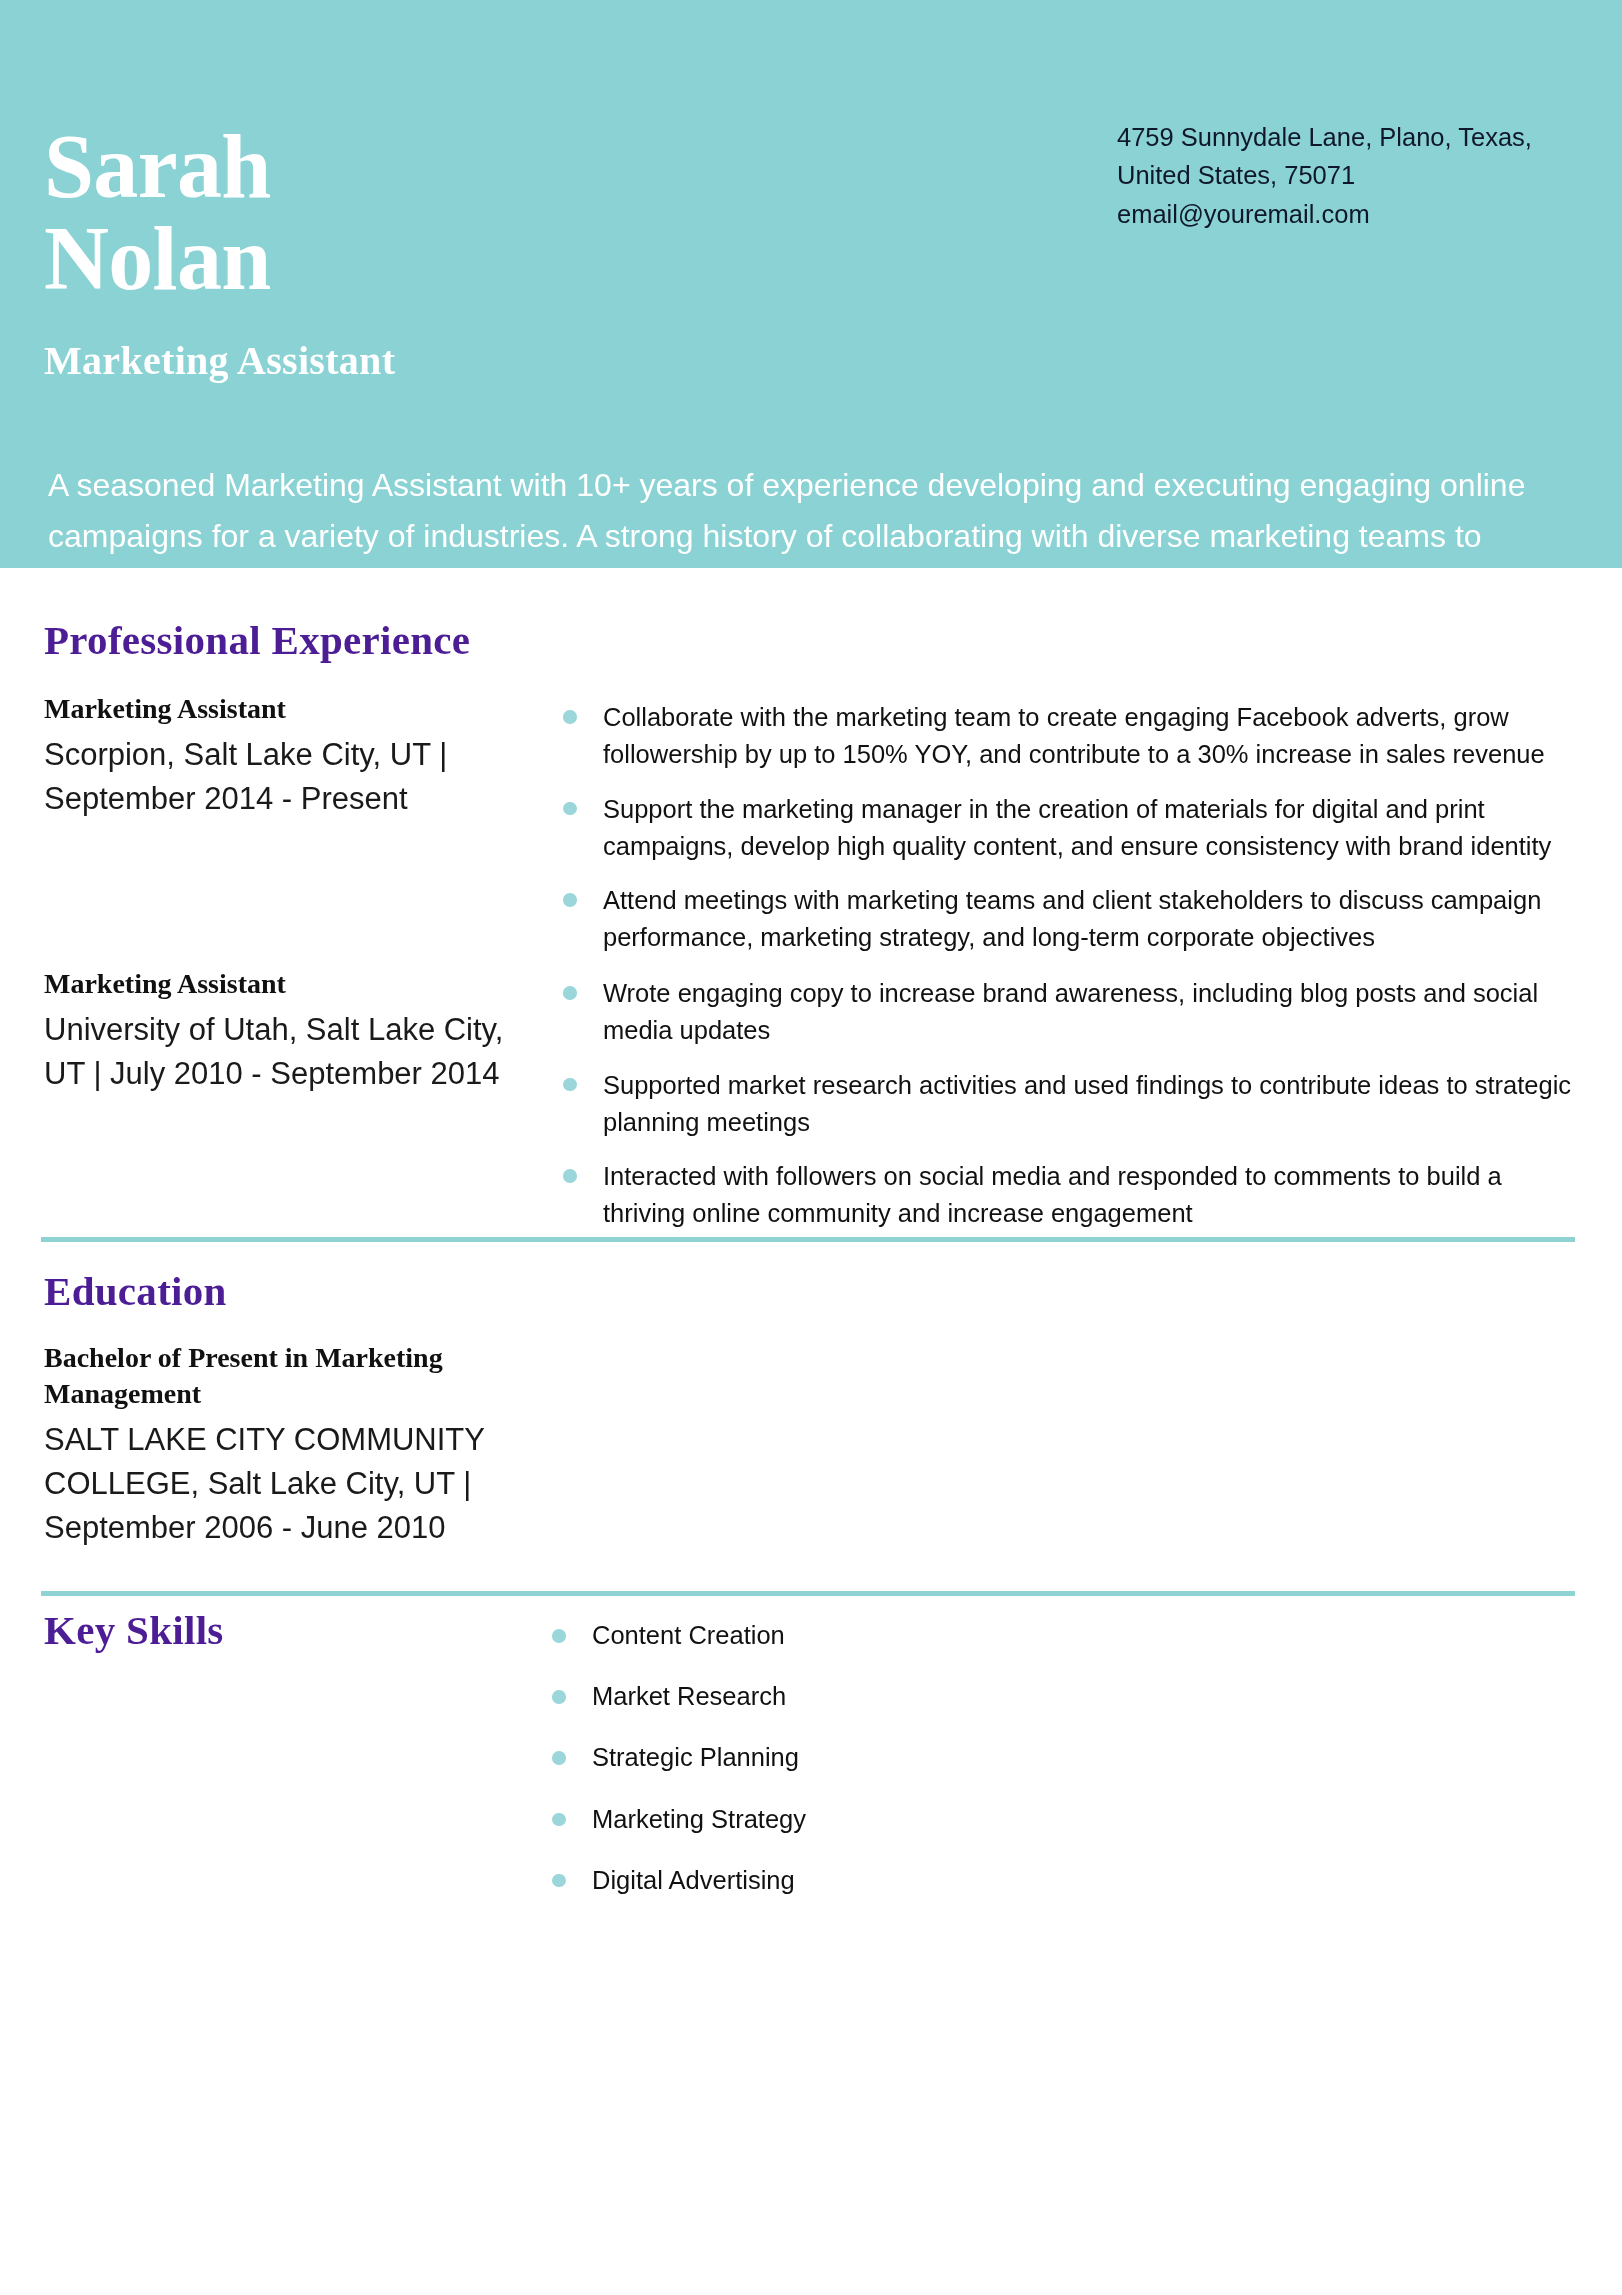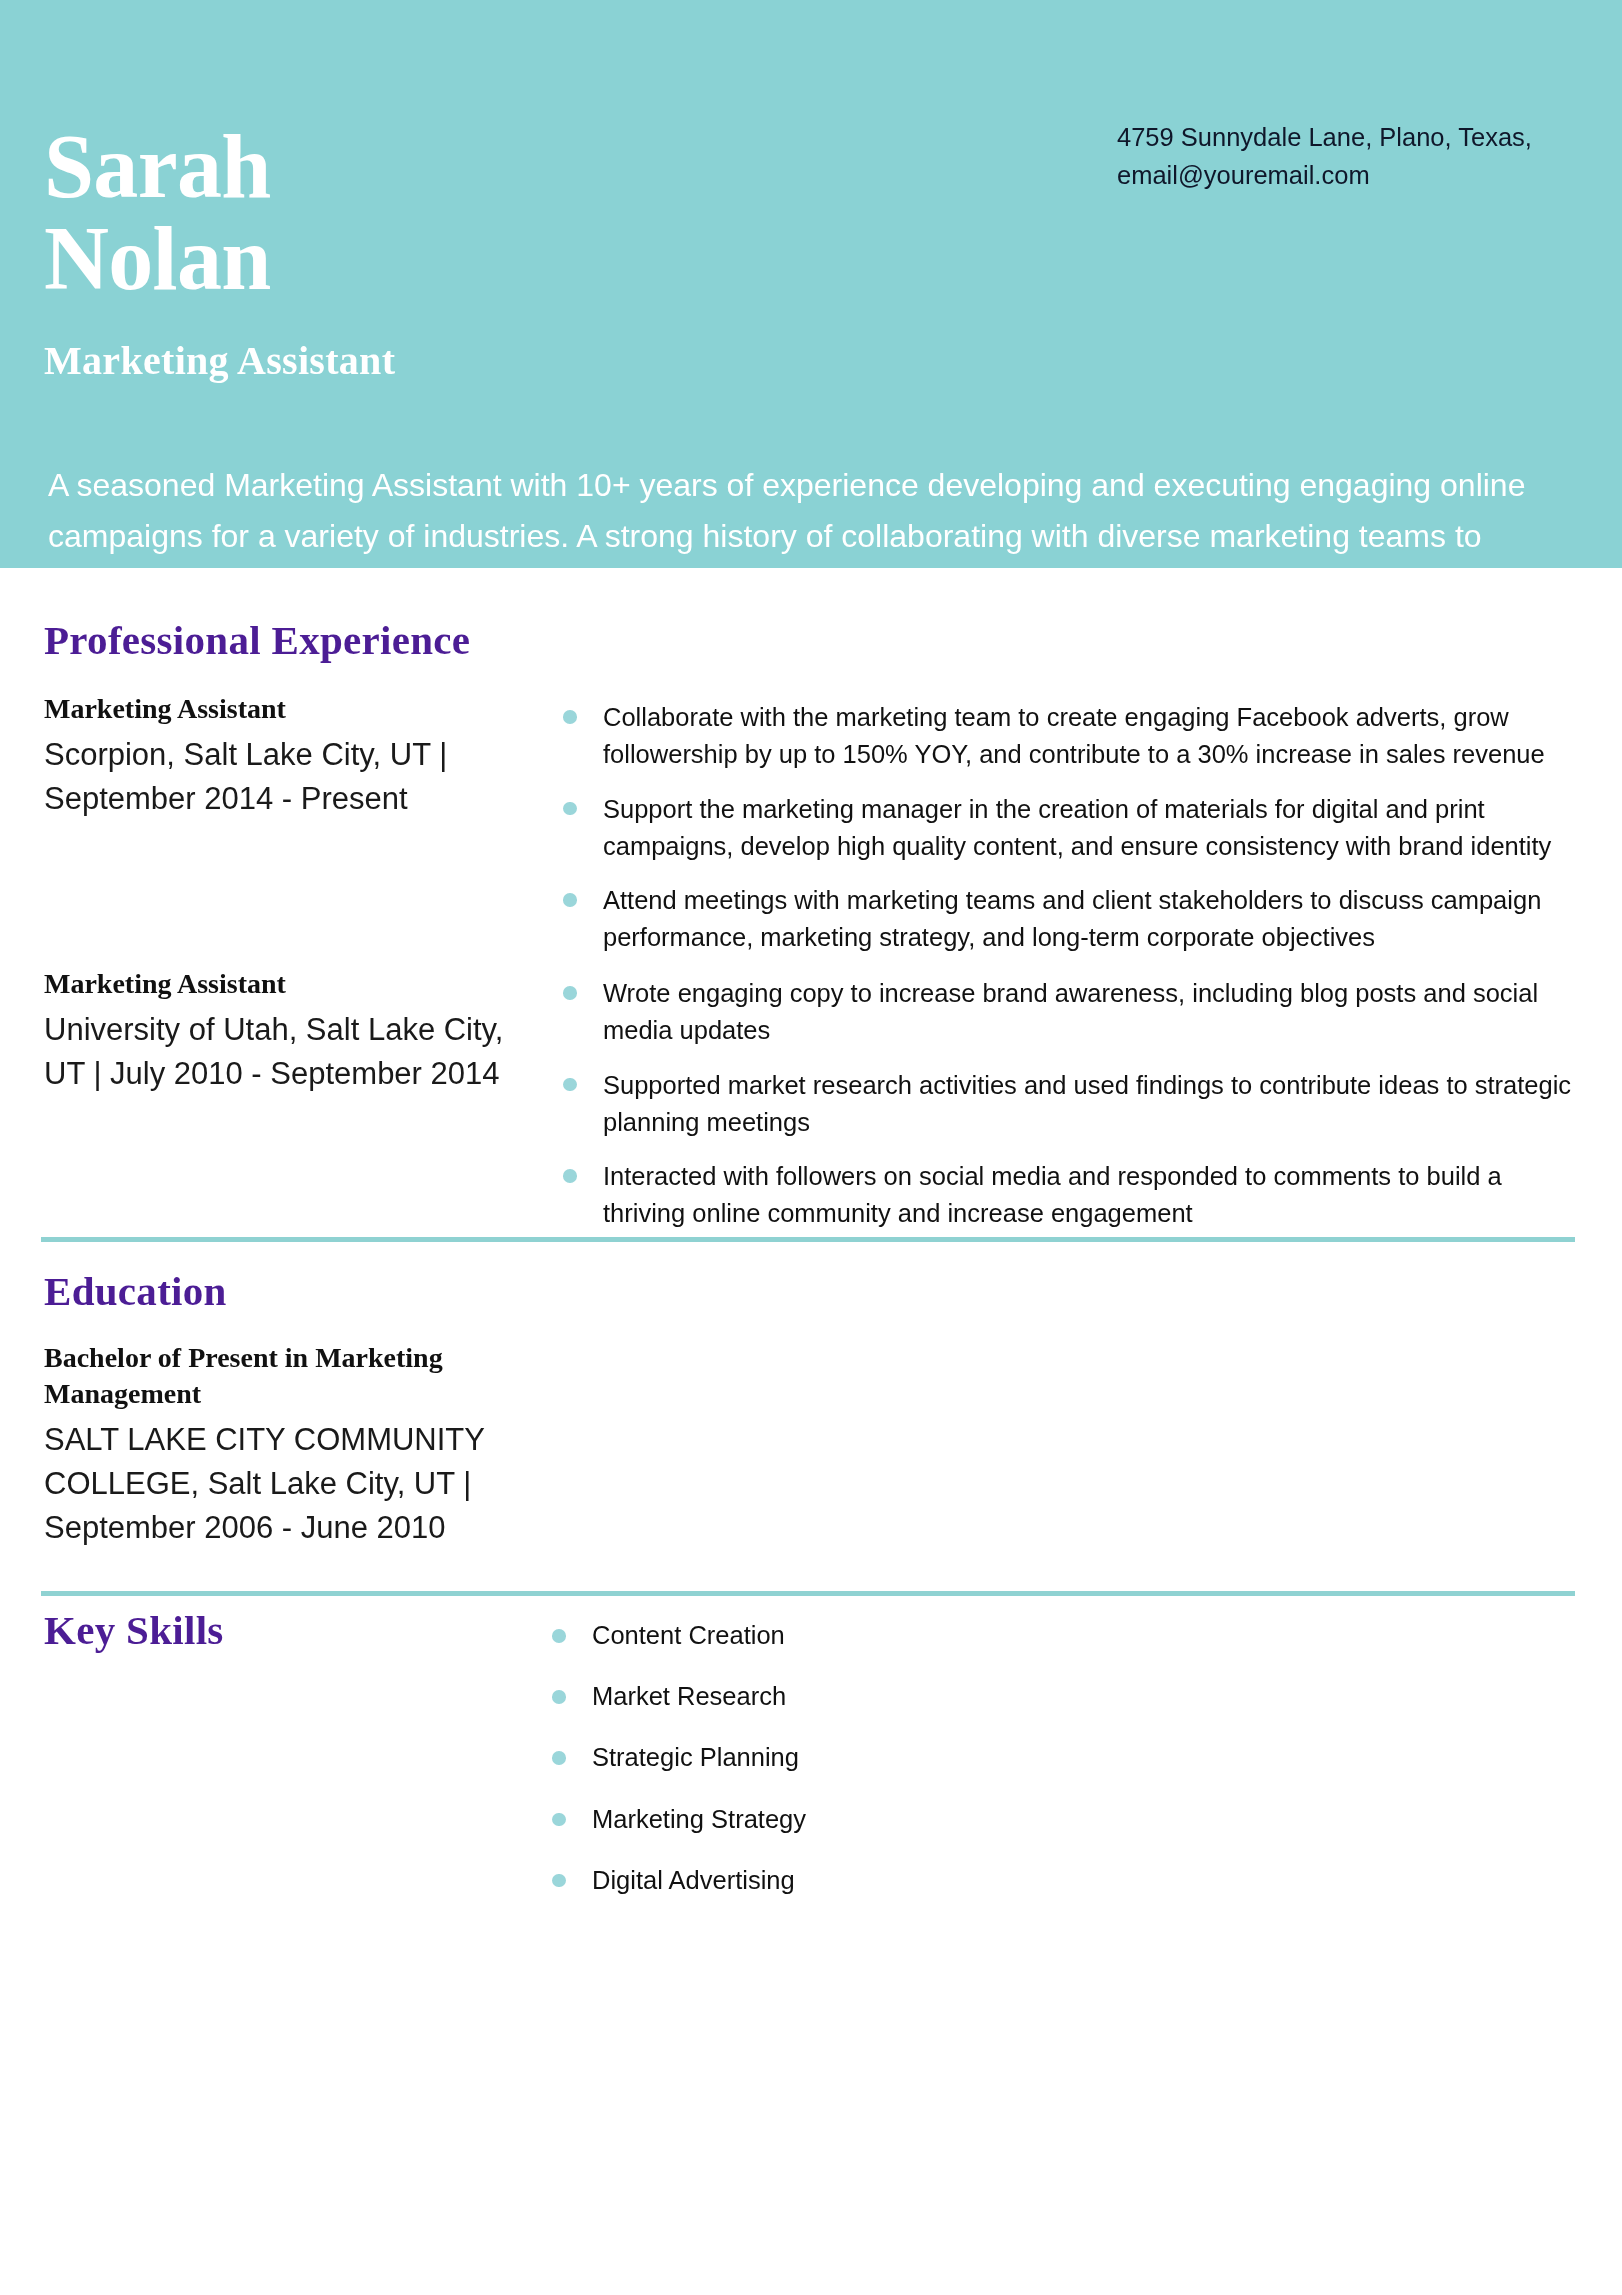--- a/index.html
+++ b/index.html
@@ -191,20 +191,21 @@
 
       <div class="name-block">
         <div class="name-line">Sarah</div>
         <div class="name-line">Nolan</div>
       </div>
 
       <div class="job-title">Marketing Assistant</div>
 
       <div class="contact-block">
         <div class="contact-line">4759 Sunnydale Lane, Plano, Texas,</div>
+        <div class="contact-line">United States, 75071</div>
         <div class="contact-line">email@youremail.com</div>
       </div>
 
       <div class="summary">A seasoned Marketing Assistant with 10+ years of experience developing and executing engaging online campaigns for a variety of industries.  A strong history of collaborating with diverse marketing teams to define overarching strategies and create compelling content for social media and client websites.</div>
 
     </div>
   </div>
 
   <div class="section-heading" style="left:44px; top:620px;">Professional Experience</div>
 

